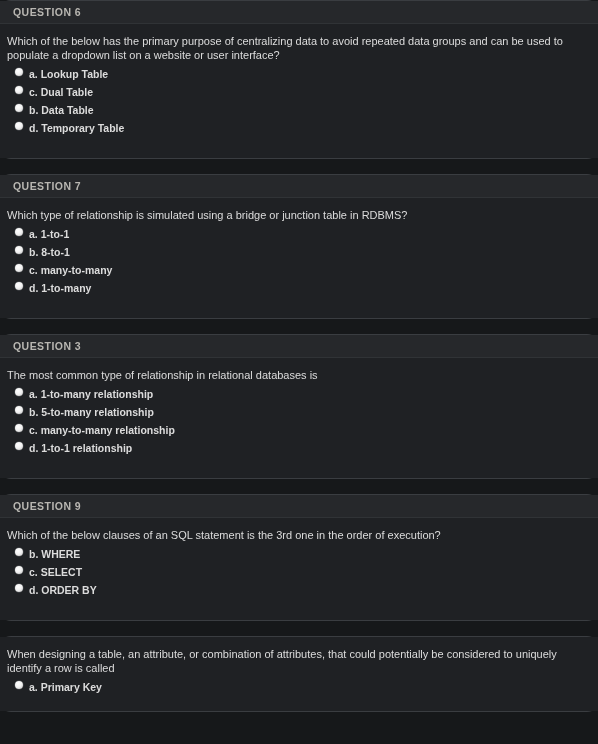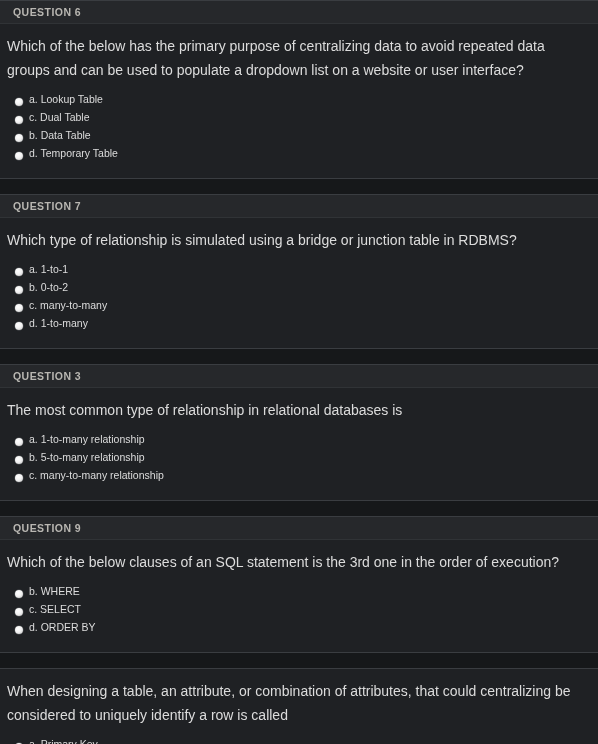--- a/index.html
+++ b/index.html
@@ -20,20 +20,21 @@
     width: 598px;
     background: #16181a;
   }
 
   
   .question-block {
     background: #1f2124;
     border-top: 1px solid #3a3d41;
     border-bottom: 1px solid #3a3d41;
     margin-bottom: 15px;
+    border-radius: 11px;
   }
 
   .question-header {
     background: #26282b;
     border-bottom: 1px solid #303336;
     height: 22px;
     display: flex;
     align-items: center;
     padding-left: 13px;
   }
@@ -44,36 +45,37 @@
     letter-spacing: 0.45px;
     color: #b9b7b2;
   }
 
   .question-body {
     padding: 10px 8px 12px 6px;
     background: #1f2124;
   }
 
   .question-text {
-    font-size: 14px;
-    line-height: 24px;
+    font-size: 11px;
+    line-height: 14px;
     color: #dcdcdc;
     padding: 0 4px 2px 1px;
     max-width: 586px;
   }
 
   .answers {
     margin-top: 4px;
   }
 
   .answer-row {
     display: flex;
-    align-items: flex-end;
+    align-items: flex-start;
     height: 18px;
     padding-left: 9px;
+    font-weight: bold;
   }
 
   .radio {
     width: 8px;
     height: 8px;
     border-radius: 50%;
     background: radial-gradient(circle at 38% 34%, #ffffff 0%, #f2f2f2 48%, #c9c9c9 85%, #a8a8a8 100%);
     flex: 0 0 auto;
     margin-right: 6px;
     box-shadow: 0 0 0 0.5px #55585b;
@@ -126,21 +128,21 @@
       </div>
       <div class="question-body">
         <div class="question-text">Which type of relationship is simulated using a bridge or junction table in RDBMS?</div>
         <div class="answers">
           <div class="answer-row">
             <span class="radio"></span>
             <span class="answer-label">a. 1-to-1</span>
           </div>
           <div class="answer-row">
             <span class="radio"></span>
-            <span class="answer-label">b. 0-to-2</span>
+            <span class="answer-label">b. 8-to-1</span>
           </div>
           <div class="answer-row">
             <span class="radio"></span>
             <span class="answer-label">c. many-to-many</span>
           </div>
           <div class="answer-row">
             <span class="radio"></span>
             <span class="answer-label">d. 1-to-many</span>
           </div>
         </div>
@@ -159,20 +161,24 @@
             <span class="answer-label">a. 1-to-many relationship</span>
           </div>
           <div class="answer-row">
             <span class="radio"></span>
             <span class="answer-label">b. 5-to-many relationship</span>
           </div>
           <div class="answer-row">
             <span class="radio"></span>
             <span class="answer-label">c. many-to-many relationship</span>
           </div>
+          <div class="answer-row">
+            <span class="radio"></span>
+            <span class="answer-label">d. 1-to-1 relationship</span>
+          </div>
         </div>
         <div class="block-tail"></div>
       </div>
     </div>
     <div class="question-block">
       <div class="question-header">
         <span class="question-header-label">QUESTION 9</span>
       </div>
       <div class="question-body">
         <div class="question-text">Which of the below clauses of an SQL statement is the 3rd one in the order of execution?</div>
@@ -188,21 +194,21 @@
           <div class="answer-row">
             <span class="radio"></span>
             <span class="answer-label">d. ORDER BY</span>
           </div>
         </div>
         <div class="block-tail"></div>
       </div>
     </div>
     <div class="question-block">
       <div class="question-body">
-        <div class="question-text">When designing a table, an attribute, or combination of attributes, that could centralizing be considered to uniquely identify a row is called</div>
+        <div class="question-text">When designing a table, an attribute, or combination of attributes, that could potentially be considered to uniquely identify a row is called</div>
         <div class="answers">
           <div class="answer-row">
             <span class="radio"></span>
             <span class="answer-label">a. Primary Key</span>
           </div>
         </div>
       </div>
     </div>
   </div>
 

